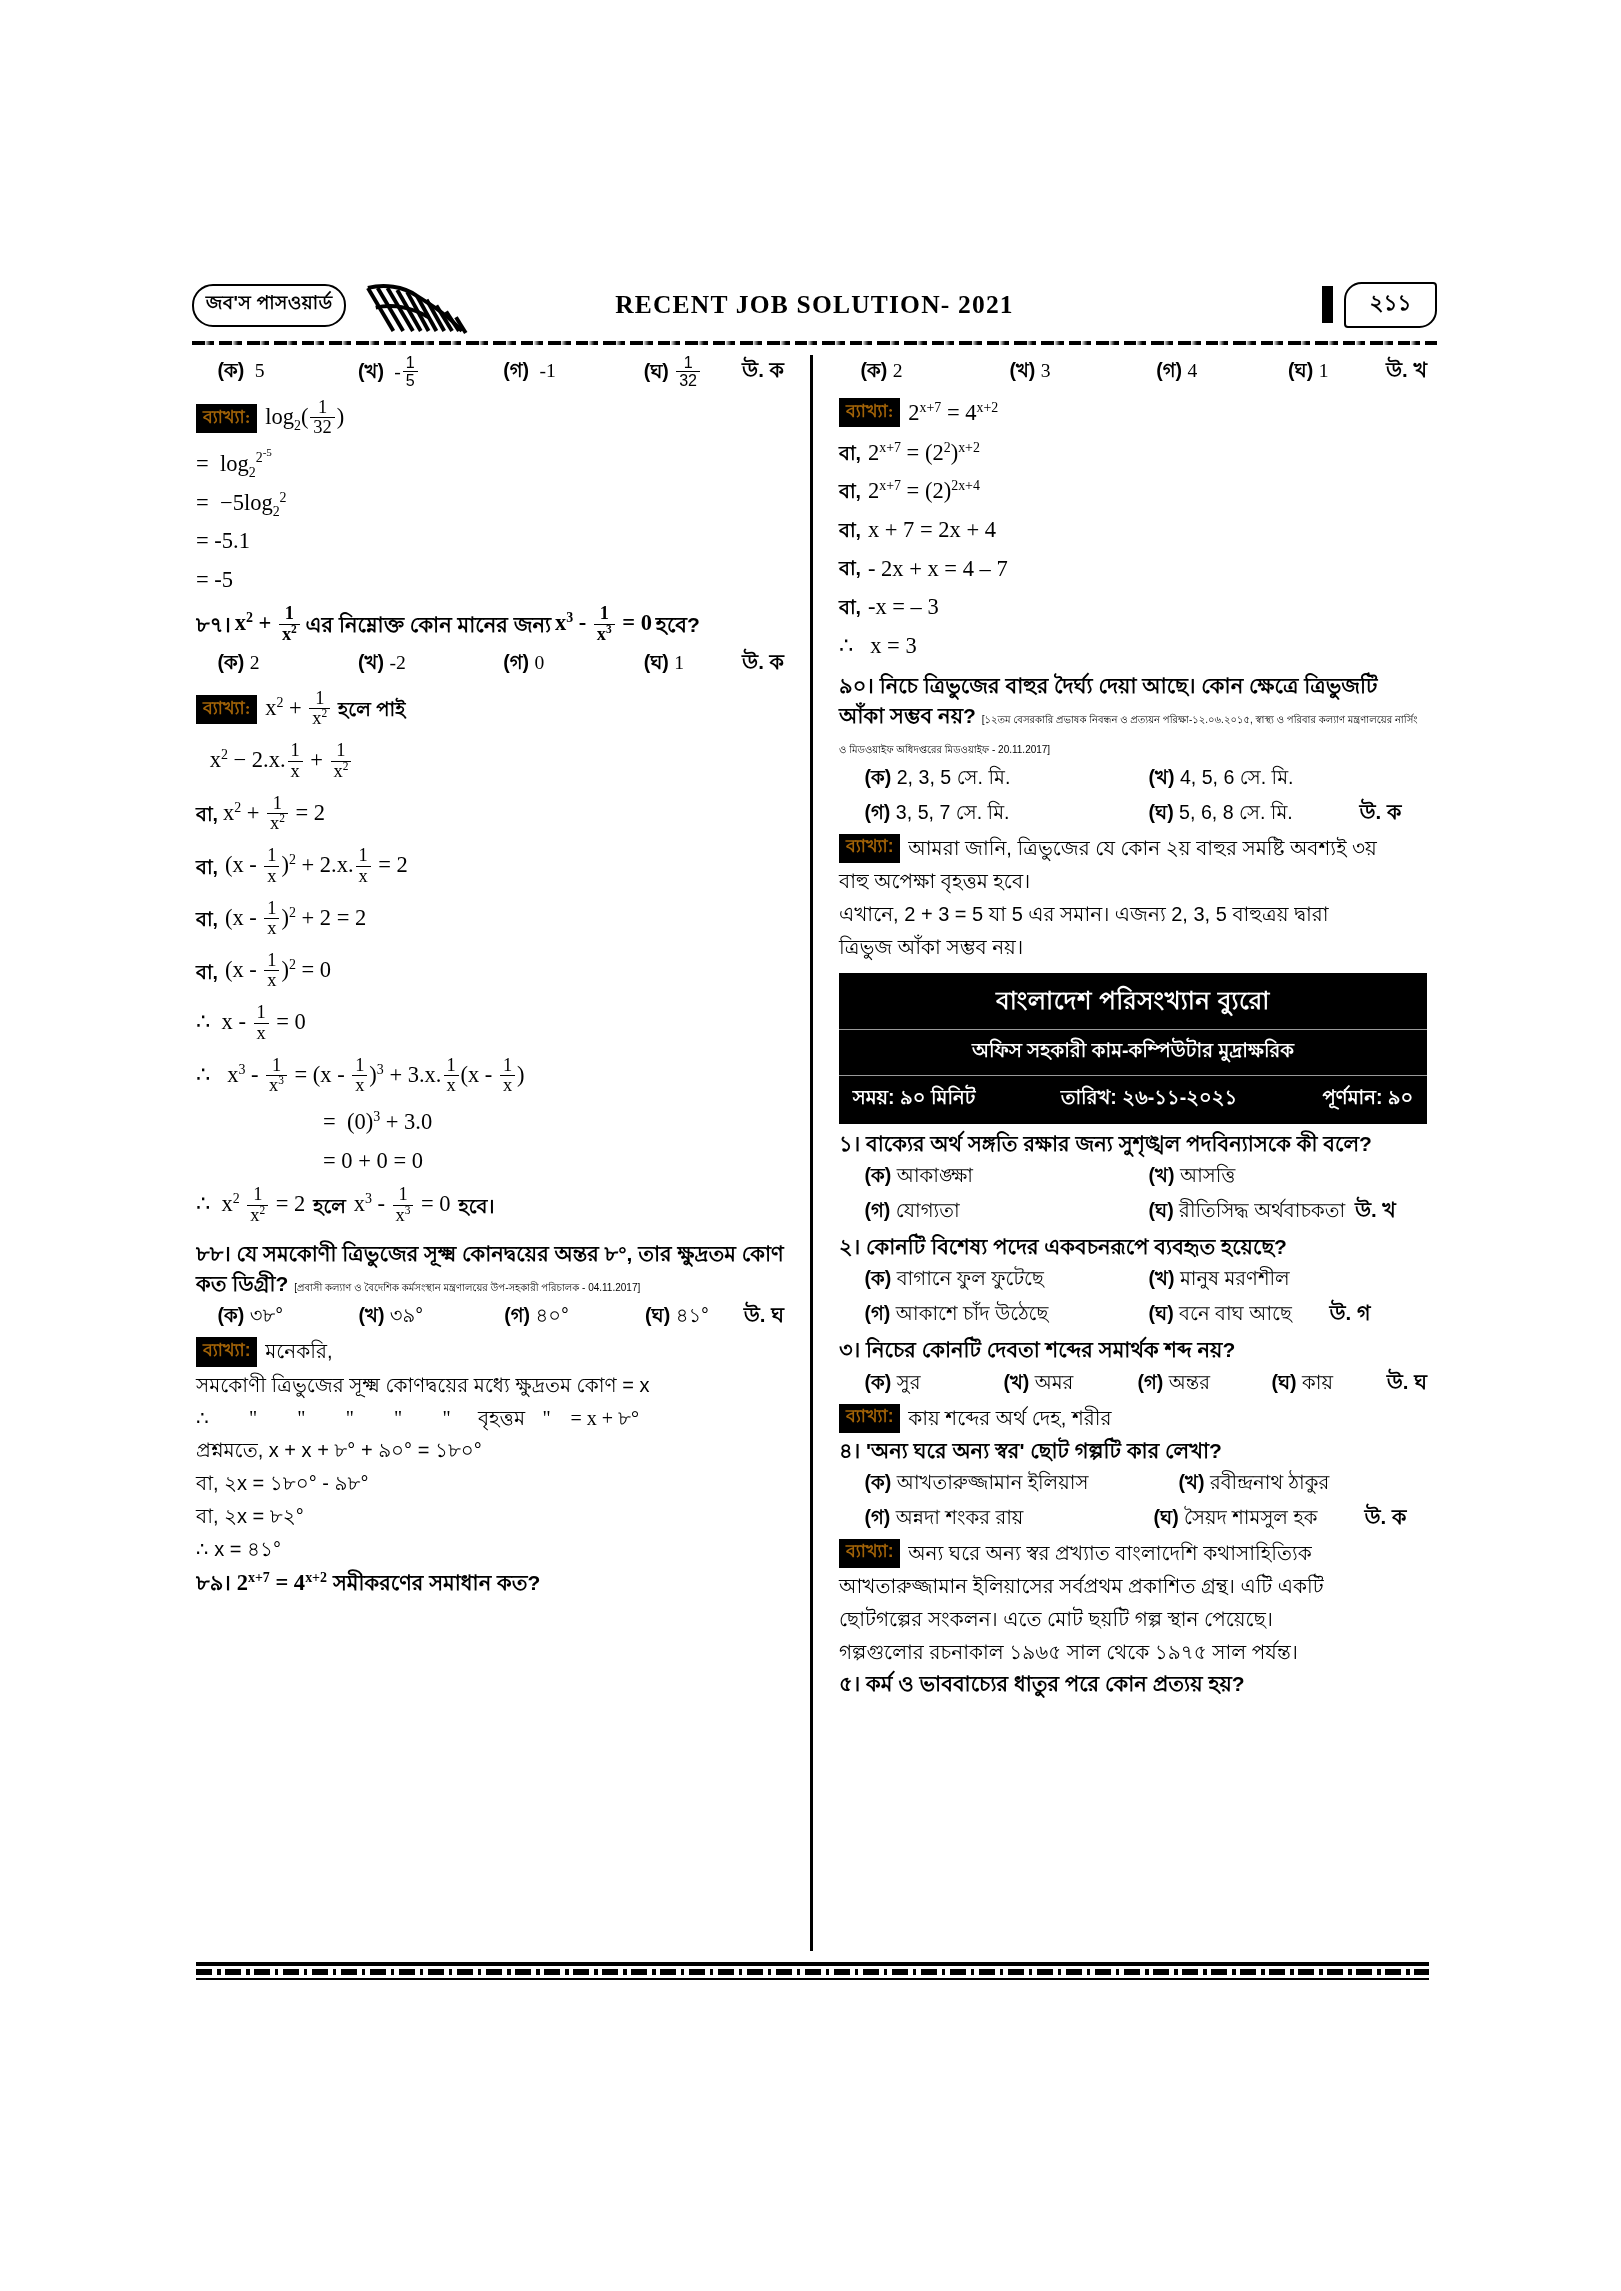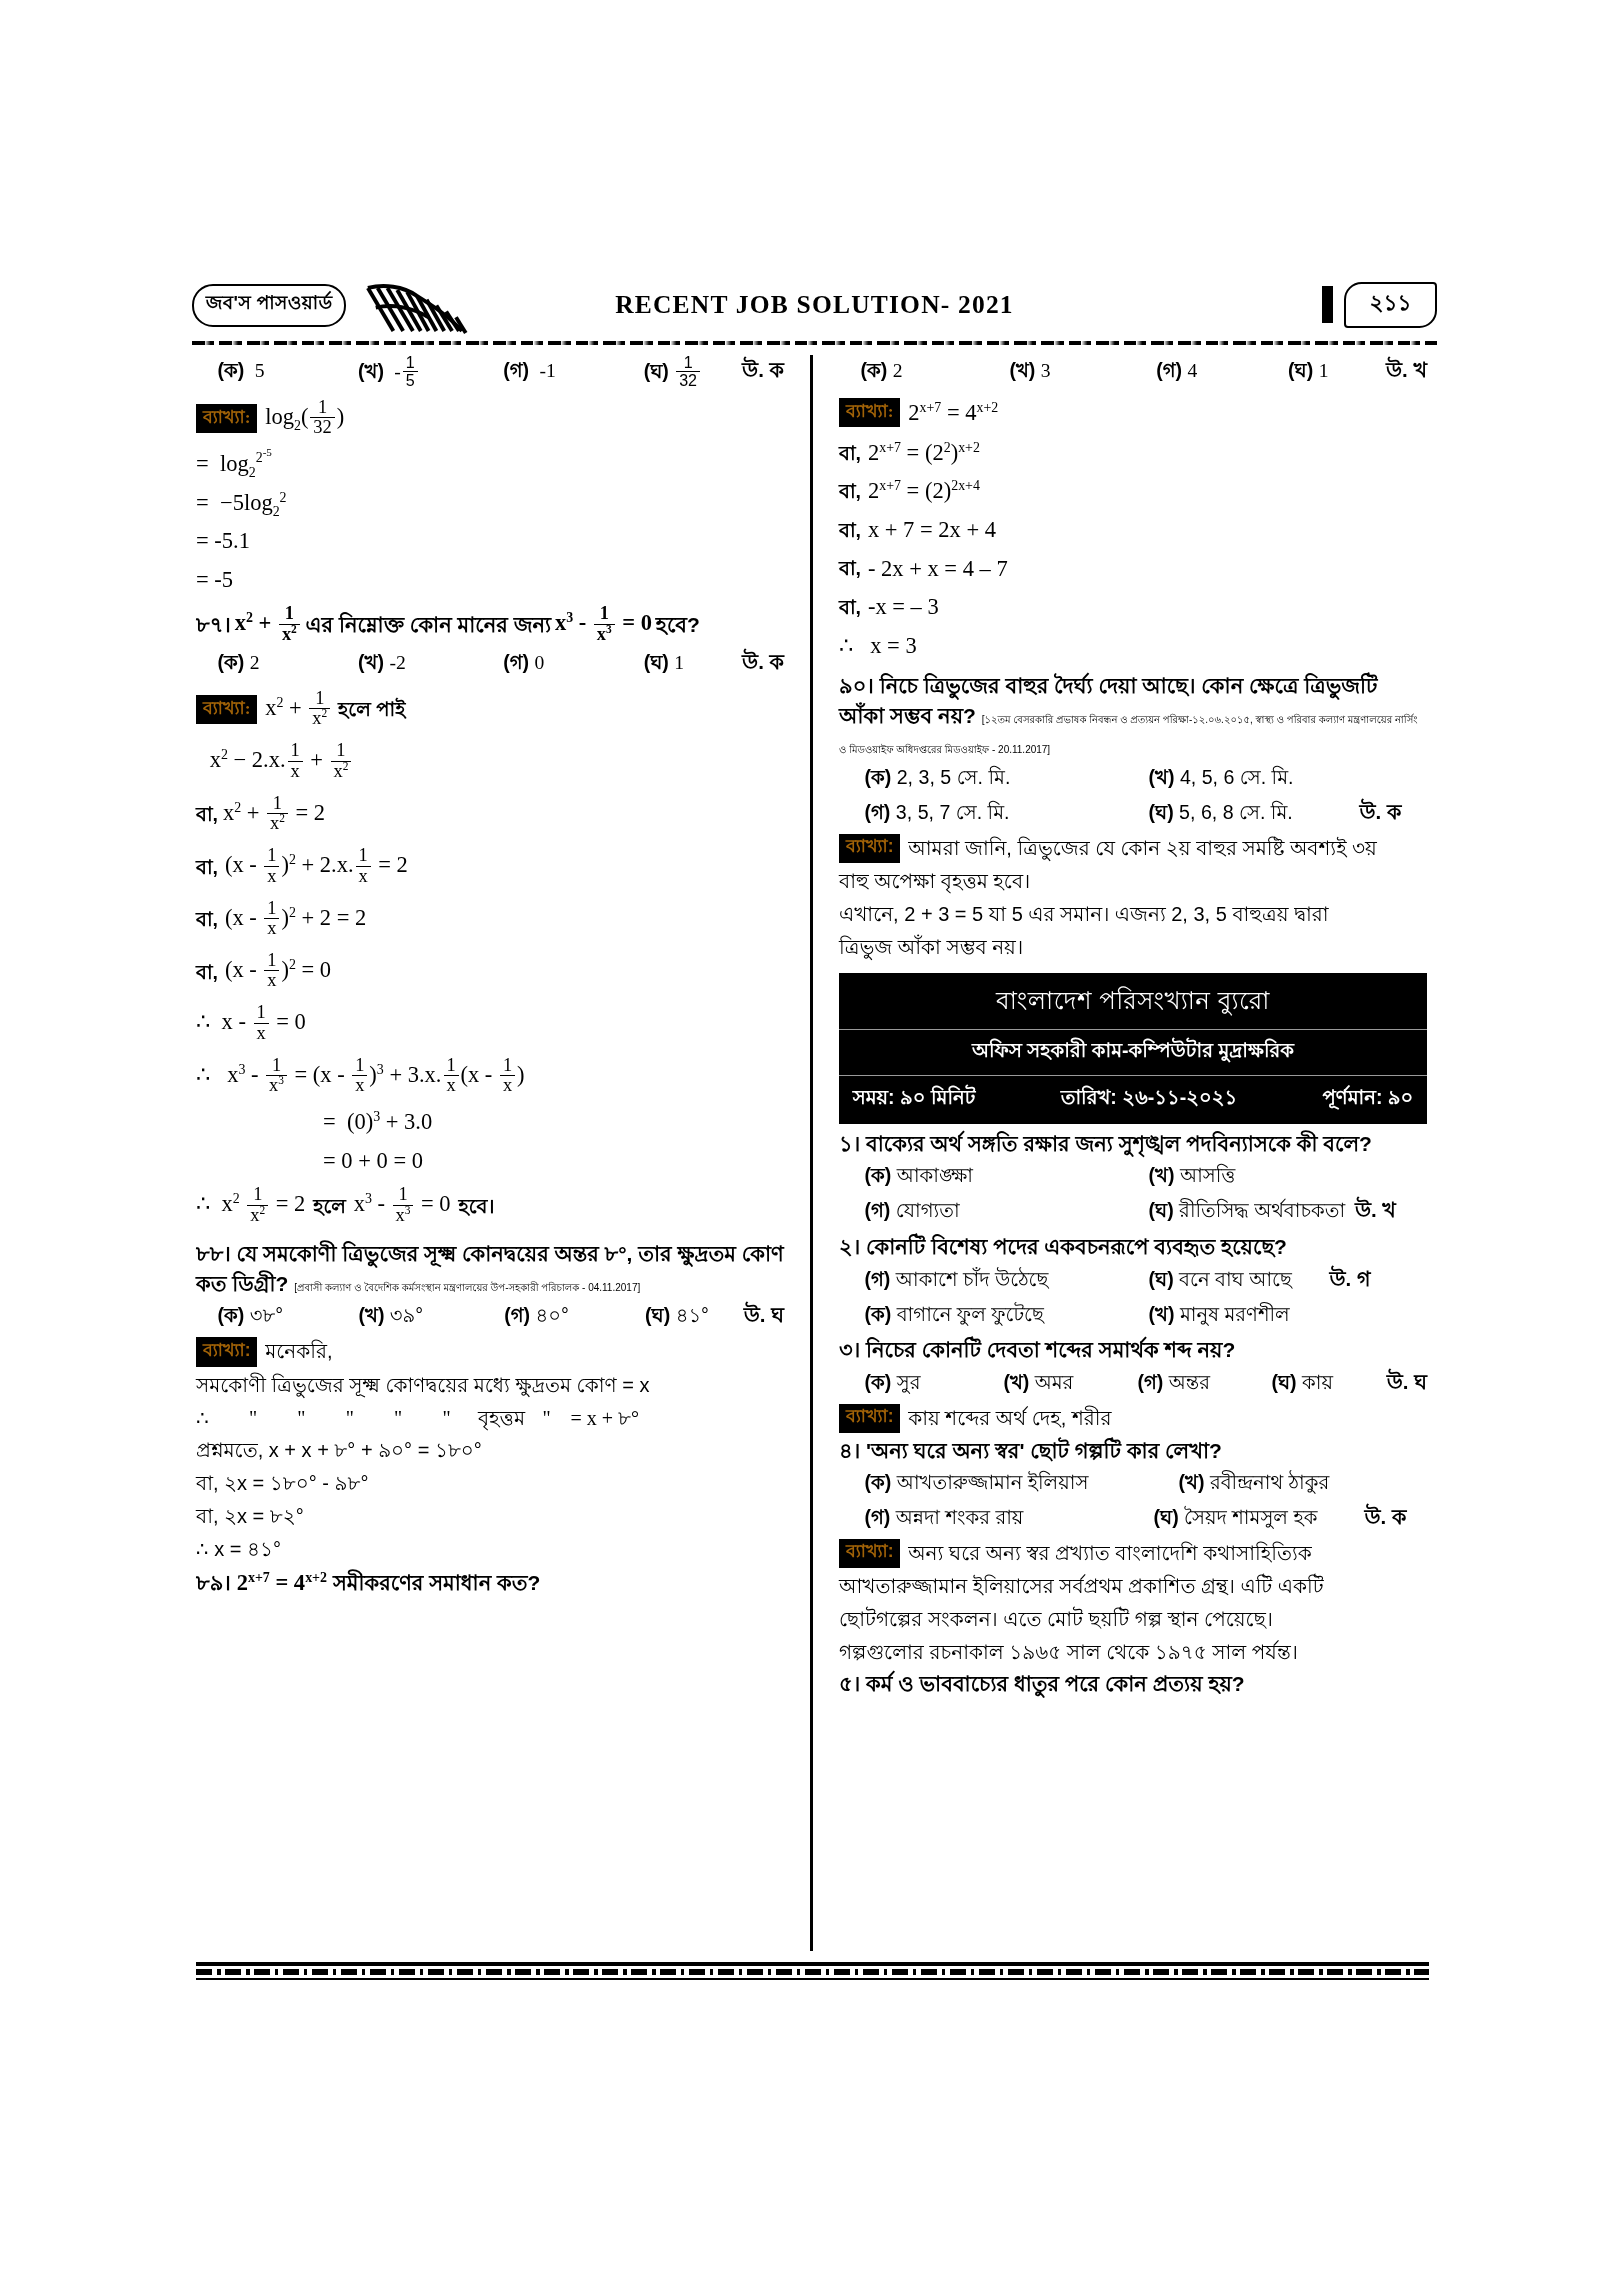--- a/index.html
+++ b/index.html
@@ -211,21 +211,21 @@
 
   
   .exam-banner {
     background: #000;
     color: #fff;
     margin: 11.8px 0 5.9px 0;
     padding: 0;
   }
   .exam-org {
     text-align: center;
-    font-weight: normal;
+    font-weight: bold;
     font-size: 24.5px;
     padding: 8.8px 0 6.9px 0;
     letter-spacing: 0.5px;
   }
   .exam-post {
     text-align: center;
     font-weight: bold;
     font-size: 19.6px;
     padding: 5.9px 0 6.9px 0;
     border-top: 1.5px solid #9a9a9a;
@@ -610,38 +610,38 @@
       </span>
       <span class="ans" style="margin-left:9.8px">উ. খ</span>
     </div>
 
     <div class="q">
       <span>২।</span>
       <span>কোনটি বিশেষ্য পদের একবচনরূপে ব্যবহৃত হয়েছে?</span>
     </div>
     <div class="opts opts-2">
       <span class="opt" style="width:284px">
+        <span class="opt-lbl">(ক)</span>
+        <span>বাগানে ফুল ফুটেছে</span>
+      </span>
+      <span class="opt">
+        <span class="opt-lbl">(খ)</span>
+        <span>মানুষ মরণশীল</span>
+      </span>
+    </div>
+    <div class="opts opts-2">
+      <span class="opt" style="width:284px">
         <span class="opt-lbl">(গ)</span>
         <span>আকাশে চাঁদ উঠেছে</span>
       </span>
       <span class="opt" style="width:181px">
         <span class="opt-lbl">(ঘ)</span>
         <span>বনে বাঘ আছে</span>
       </span>
       <span class="ans">উ. গ</span>
-    </div>
-    <div class="opts opts-2">
-      <span class="opt" style="width:284px">
-        <span class="opt-lbl">(ক)</span>
-        <span>বাগানে ফুল ফুটেছে</span>
-      </span>
-      <span class="opt">
-        <span class="opt-lbl">(খ)</span>
-        <span>মানুষ মরণশীল</span>
-      </span>
     </div>
 
     <div class="q">
       <span>৩।</span>
       <span>নিচের কোনটি দেবতা শব্দের সমার্থক শব্দ নয়?</span>
     </div>
     <div class="opts opts-2">
       <span class="opt" style="width:142px">
         <span class="opt-lbl">(ক)</span>
         <span>সুর</span>

